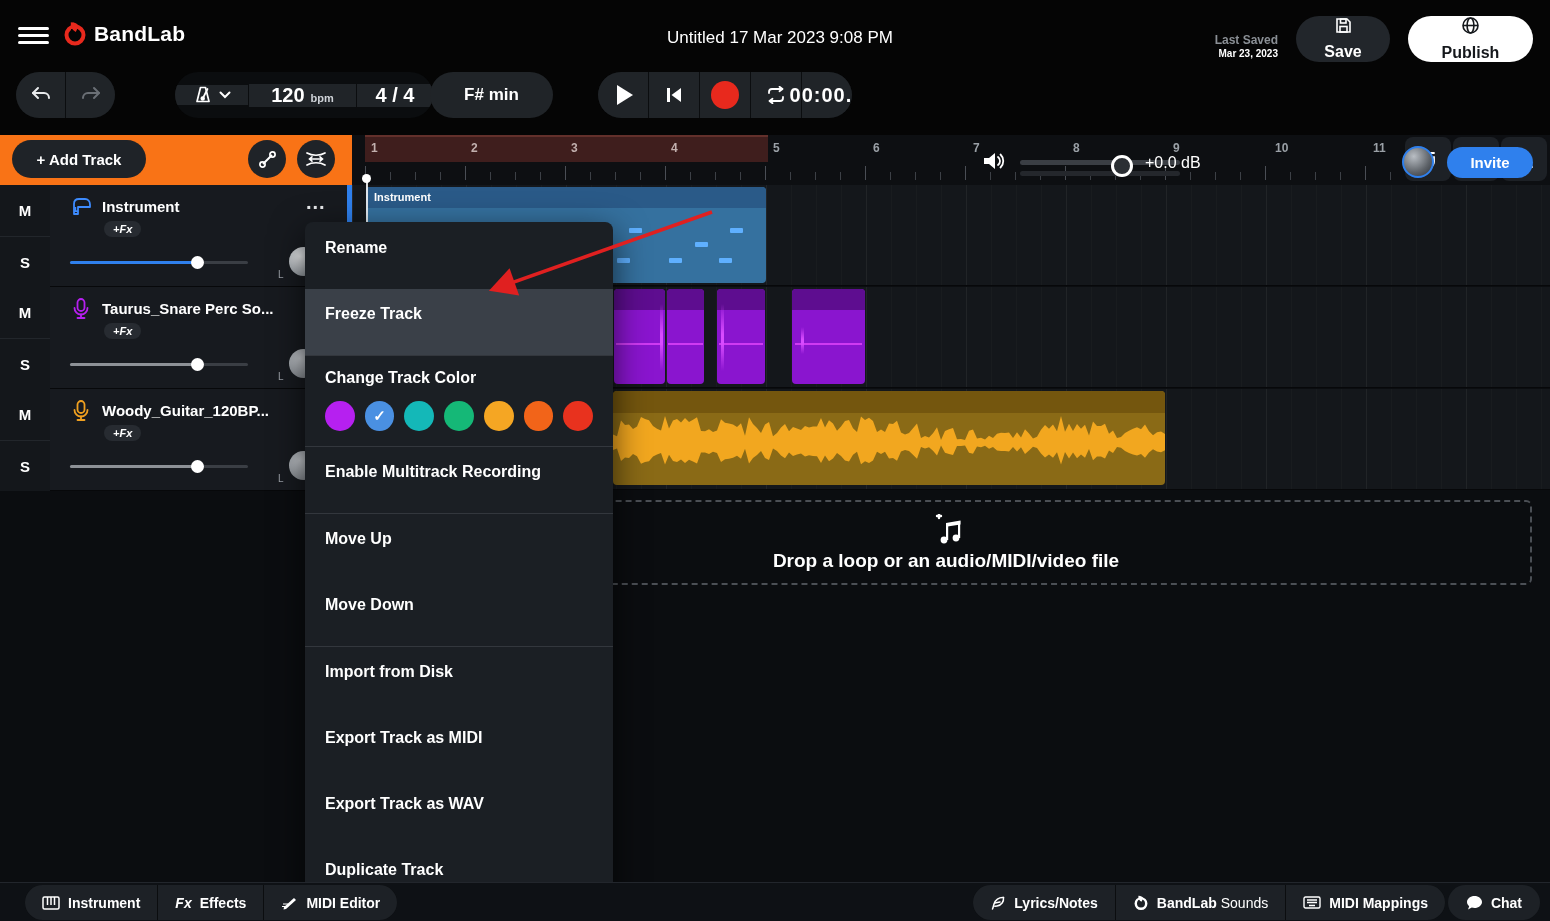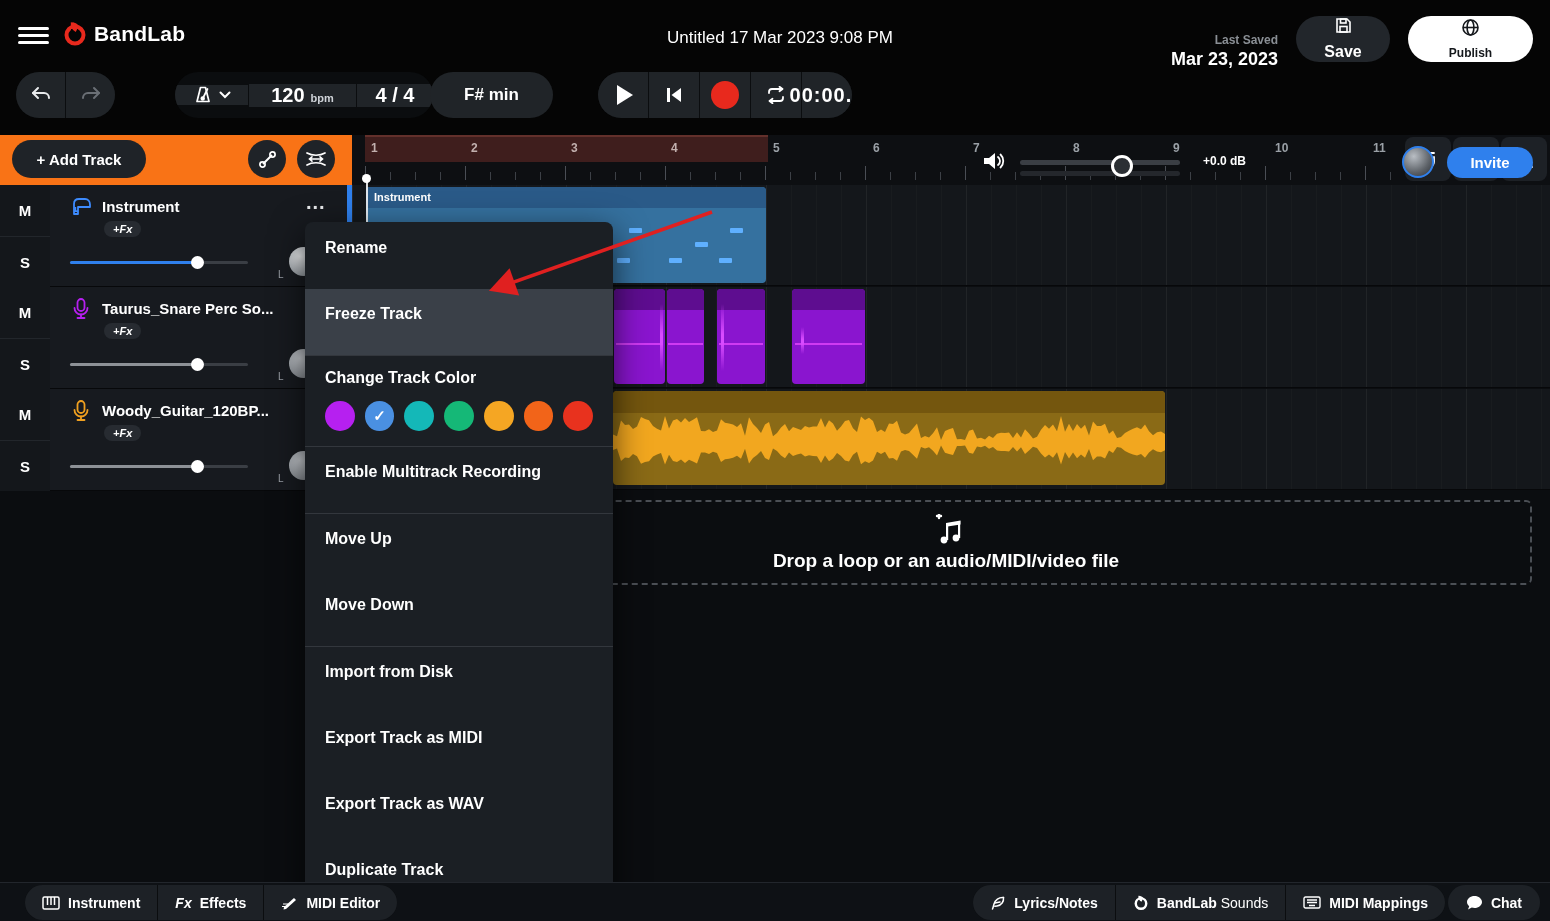--- a/index.html
+++ b/index.html
@@ -12,24 +12,24 @@
 
   
   .top-header { position:absolute; top:0; left:0; width:1550px; height:68px; background:#050505; z-index:30; }
   .hamburger { position:absolute; left:18px; top:27px; width:31px; height:17px; cursor:pointer; }
   .hamburger span { display:block; height:3px; background:#fff; border-radius:2px; margin-bottom:4px; }
   .logo { position:absolute; left:62px; top:21px; display:flex; align-items:center; gap:6px; }
   .logo-text { font-size:21px; font-weight:bold; letter-spacing:.2px; }
   .doc-title { position:absolute; left:760px; top:28px; transform:translateX(-50%); font-size:17px; font-weight:normal; white-space:nowrap;margin-left:20px; }
   .last-saved { position:absolute; right:272px; top:33px; text-align:right; line-height:1.25; }
   .last-saved .lbl { font-size:12px; color:#8a8f95; font-weight:bold; }
-  .last-saved .date { font-size:18px; color:#fff; font-weight:bold; }
+  .last-saved .date { font-size:10px; color:#fff; font-weight:bold; }
   .pill-btn { position:absolute; top:16px; height:46px; border-radius:23px; display:flex; align-items:center; justify-content:center; gap:9px; cursor:pointer;flex-direction:column; }
   .save-btn { right:160px; width:94px; background:#22262b; font-size:16px; font-weight:bold; }
-  .publish-btn { right:17px; width:125px; background:#fff; color:#15181c; font-size:12px; font-weight:bold; }
+  .publish-btn { right:17px; width:125px; background:#fff; color:#15181c; font-size:16px; font-weight:bold; }
 
   
   .toolbar { position:absolute; top:68px; left:0; width:1550px; height:67px; background:#050505; z-index:30; }
   .seg-group { position:absolute; top:4px; height:46px; display:flex; background:#0b0d0f; border-radius:23px; overflow:hidden; }
   .seg { background:#202428; display:flex; align-items:center; justify-content:center; gap:6px; cursor:pointer; }
   .seg + .seg { margin-left:1px; }
   .undo-group { left:16px; }
   .undo-group .seg { width:49px; }
   .tempo-group { left:175px;align-items:center; }
   .key-pill { position:absolute; left:430px; top:4px; width:123px; height:46px; border-radius:23px; background:#202428; display:flex; align-items:center; justify-content:center; font-size:17px; font-weight:bold; cursor:pointer; }
@@ -39,21 +39,21 @@
   .transport-group { left:598px; }
   .transport-group .seg { width:50px; }
   .timer-seg { width:157px; font-size:20px; font-weight:bold; letter-spacing:1px; }
   .play-tri { width:0; height:0; border-left:16px solid #fff; border-top:10px solid transparent; border-bottom:10px solid transparent; margin-left:3px; }
   .rec-dot { width:28px; height:28px; border-radius:50%; background:#e8291d; }
   .vol-icon { position:absolute; left:981px; top:81px; cursor:pointer; }
   .vol-slider { position:absolute; left:1020px; top:91px; width:160px; height:20px; cursor:pointer; }
   .vol-track { position:absolute; top:1px; left:0; right:0; height:5px; border-radius:3px; background:#3a3e44; }
   .vol-track2 { position:absolute; top:12px; left:0; right:0; height:5px; border-radius:3px; background:#24272c; }
   .vol-handle { position:absolute; left:91px; top:-4px; width:22px; height:22px; border-radius:50%; background:#2b2f34; border:3px solid #fff; }
-  .db-label { position:absolute; left:1203px; top:86px; font-size:12px; font-weight:bold; }
+  .db-label { position:absolute; left:1145px; top:86px; font-size:16px; font-weight:normal; }
   .avatar { position:absolute; left:1402px; top:78px; width:32px; height:32px; border-radius:50%; border:2px solid #2f80ed; background:radial-gradient(circle at 35% 30%, #b9bec4, #5d6268 60%, #2c3036); cursor:pointer; }
   .invite-btn { position:absolute; left:1447px; top:79px; width:86px; height:31px; border-radius:16px; background:#2f80ed; display:flex; align-items:center; justify-content:center; font-size:15px; font-weight:bold; cursor:pointer; }
 
   
   .left-top { position:absolute; left:0; top:135px; width:352px; height:50px; background:#f97316; z-index:5; }
   .add-track { position:absolute; left:12px; top:5px; width:134px; height:38px; border-radius:19px; background:#1f2328; display:flex; align-items:center; justify-content:center; font-size:15px; font-weight:bold; cursor:pointer; }
   .round-tool { position:absolute; top:5px; width:38px; height:38px; border-radius:50%; background:#1f2328; display:flex; align-items:center; justify-content:center; cursor:pointer; }
 
   
   .ruler { position:absolute; left:352px; top:135px; width:1198px; height:50px; background:#0d0f12; z-index:5; }

